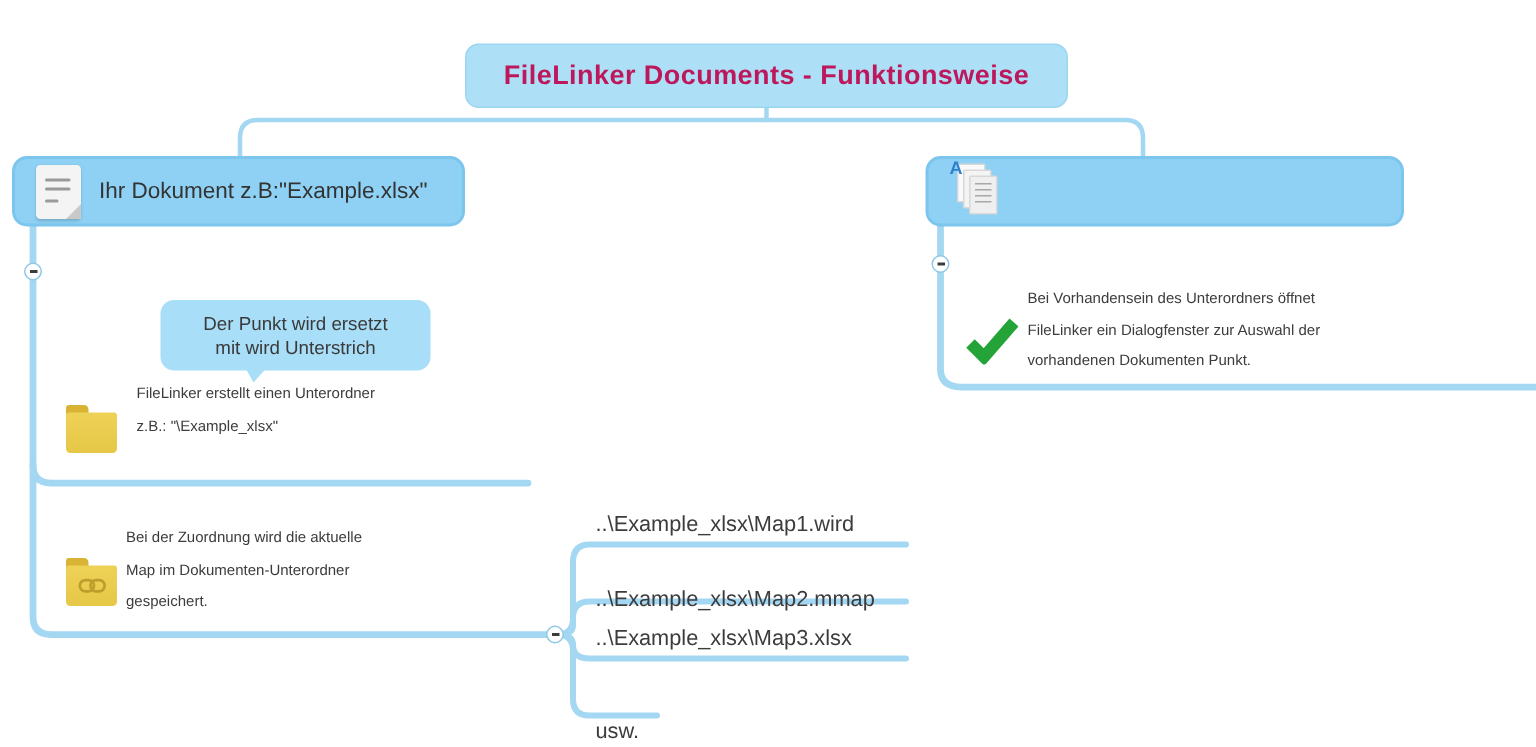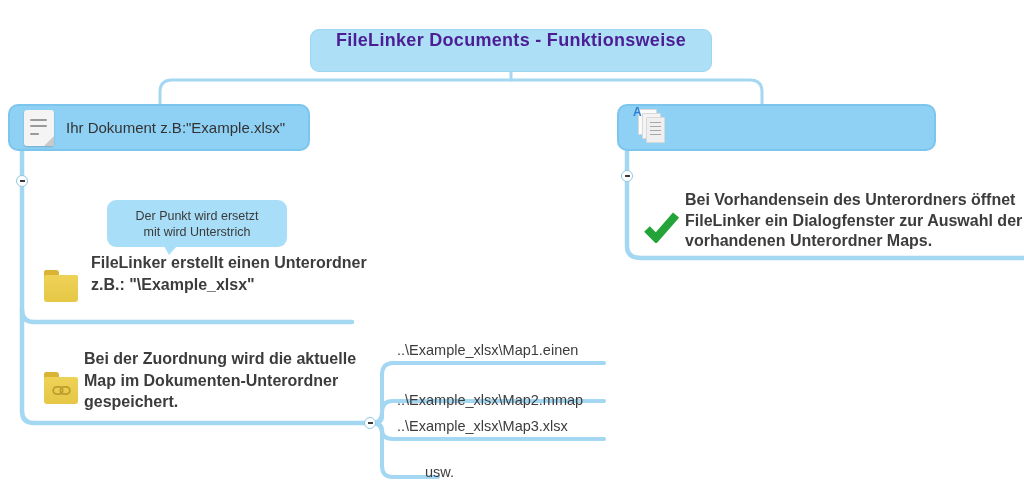--- a/index.html
+++ b/index.html
@@ -6,22 +6,22 @@
   .canvas {
     position:relative; width:1024px; height:498px; overflow:hidden;
     background:#ffffff; font-family:"Liberation Sans", sans-serif; color:#3c3c3c;
   }
   svg.wires { position:absolute; left:0; top:0; }
 
   
   .central {
     position:absolute; left:310px; top:29px; width:402px; height:43px;
     background:#ade0f7; border:1px solid #9cd5f0; border-radius:9px;
-    display:flex; justify-content:center;
-    font-size:18px; font-weight:600; letter-spacing:.3px; color:#4c1d95;
+    display:flex; align-items:center; justify-content:center;
+    font-size:18px; font-weight:600; letter-spacing:.3px; color:#be185d;
     box-sizing:border-box;
   }
 
   
   .main-topic {
     position:absolute; height:47px; box-sizing:border-box;
     background:#8ed1f4; border:2px solid #7cc5ec; border-radius:10px;
     display:flex; align-items:center; gap:12px; padding:0 12px 0 14px;
     font-size:15px; color:#333;
   }
@@ -35,26 +35,26 @@
     display:flex; flex-direction:column; align-items:center; justify-content:center;
     font-size:12.5px; line-height:16px; color:#3a3a3a;
   }
   .callout::after {
     content:""; position:absolute; left:57px; bottom:-8px;
     border-left:5px solid transparent; border-right:8px solid transparent;
     border-top:9px solid #a8def7;
   }
 
   
-  .node-text { position:absolute; font-size:16px; line-height:21.5px;font-weight:bold; }
+  .node-text { position:absolute; font-size:10px; line-height:21.5px; }
   .t-child1 { left:91px;  top:252px; }
   .t-child2 { left:84px;  top:348px; }
   .t-check  { left:685px; top:190px; line-height:20.5px; }
   .subtopic { position:absolute; left:397px; font-size:14.5px; }
-  .s-map1 { top:342px; } .s-map2 { top:392px; } .s-map3 { top:418px; } .s-usw { top:464px;margin-left:28px; }
+  .s-map1 { top:342px; } .s-map2 { top:392px; } .s-map3 { top:418px; } .s-usw { top:480px; }
 
   
   .doc-icon { position:relative; width:30px; height:36px; background:#f4f4f4;
     border-radius:3px; box-shadow:0 1px 2px rgba(0,0,0,.18); flex:0 0 auto; }
   .doc-icon .ln { position:absolute; left:6px; height:2.5px; background:#9a9a9a; border-radius:1px; }
   .doc-icon .l1 { top:9px;  width:17px; }
   .doc-icon .l2 { top:15px; width:17px; }
   .doc-icon .l3 { top:23px; width:9px; }
   .doc-icon .fold { position:absolute; right:0; bottom:0; width:0; height:0;
     border-left:10px solid transparent; border-bottom:10px solid #c9c9c9; }
@@ -168,27 +168,27 @@
       <rect x="1.2" y="2.8" width="9.5" height="7.4" rx="3.7" fill="none" stroke="#bd9d2c" stroke-width="1.8"></rect>
       <rect x="8.3" y="2.8" width="9.5" height="7.4" rx="3.7" fill="none" stroke="#bd9d2c" stroke-width="1.8"></rect>
     </svg>
   </div>
   <div class="node-text t-child2">
     <div>Bei der Zuordnung wird die aktuelle</div>
     <div>Map im Dokumenten-Unterordner</div>
     <div>gespeichert.</div>
   </div>
 
-  <div class="subtopic s-map1">..\Example_xlsx\Map1.einen</div>
+  <div class="subtopic s-map1">..\Example_xlsx\Map1.wird</div>
   <div class="subtopic s-map2">..\Example_xlsx\Map2.mmap</div>
   <div class="subtopic s-map3">..\Example_xlsx\Map3.xlsx</div>
   <div class="subtopic s-usw">usw.</div>
 
   <svg class="check-icon" viewBox="0 0 36 32">
     <path d="M4,18 L13,27 L33,4" fill="none" stroke="#23a338" stroke-width="8"></path>
   </svg>
   <div class="node-text t-check">
     <div>Bei Vorhandensein des Unterordners öffnet</div>
     <div>FileLinker ein Dialogfenster zur Auswahl der</div>
-    <div>vorhandenen Unterordner Maps.</div>
+    <div>vorhandenen Dokumenten Punkt.</div>
   </div>
 
 </div>
 
 </body></html>

